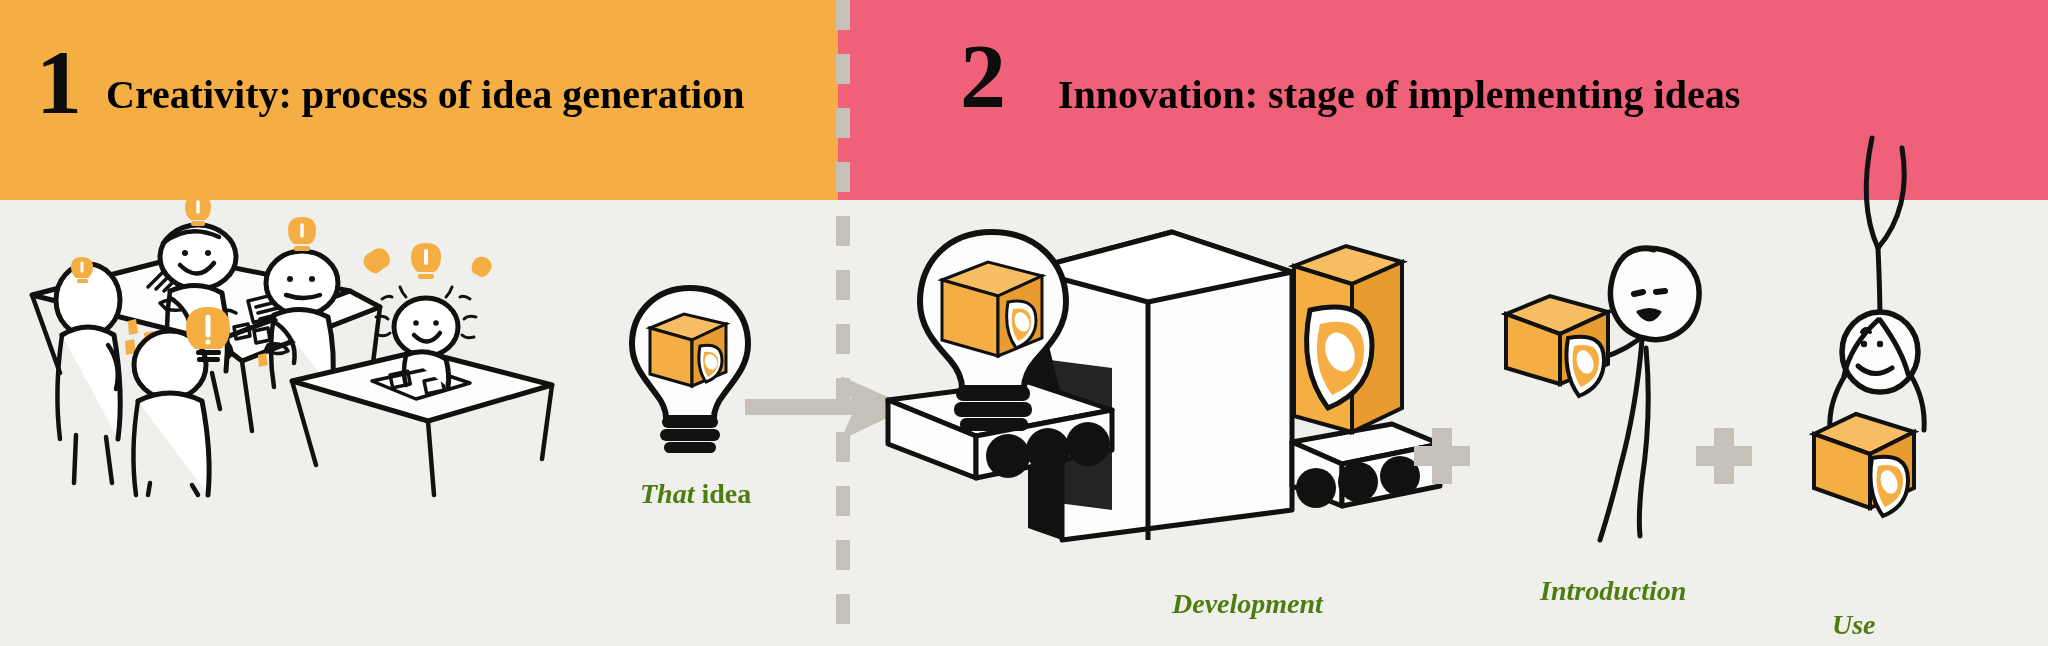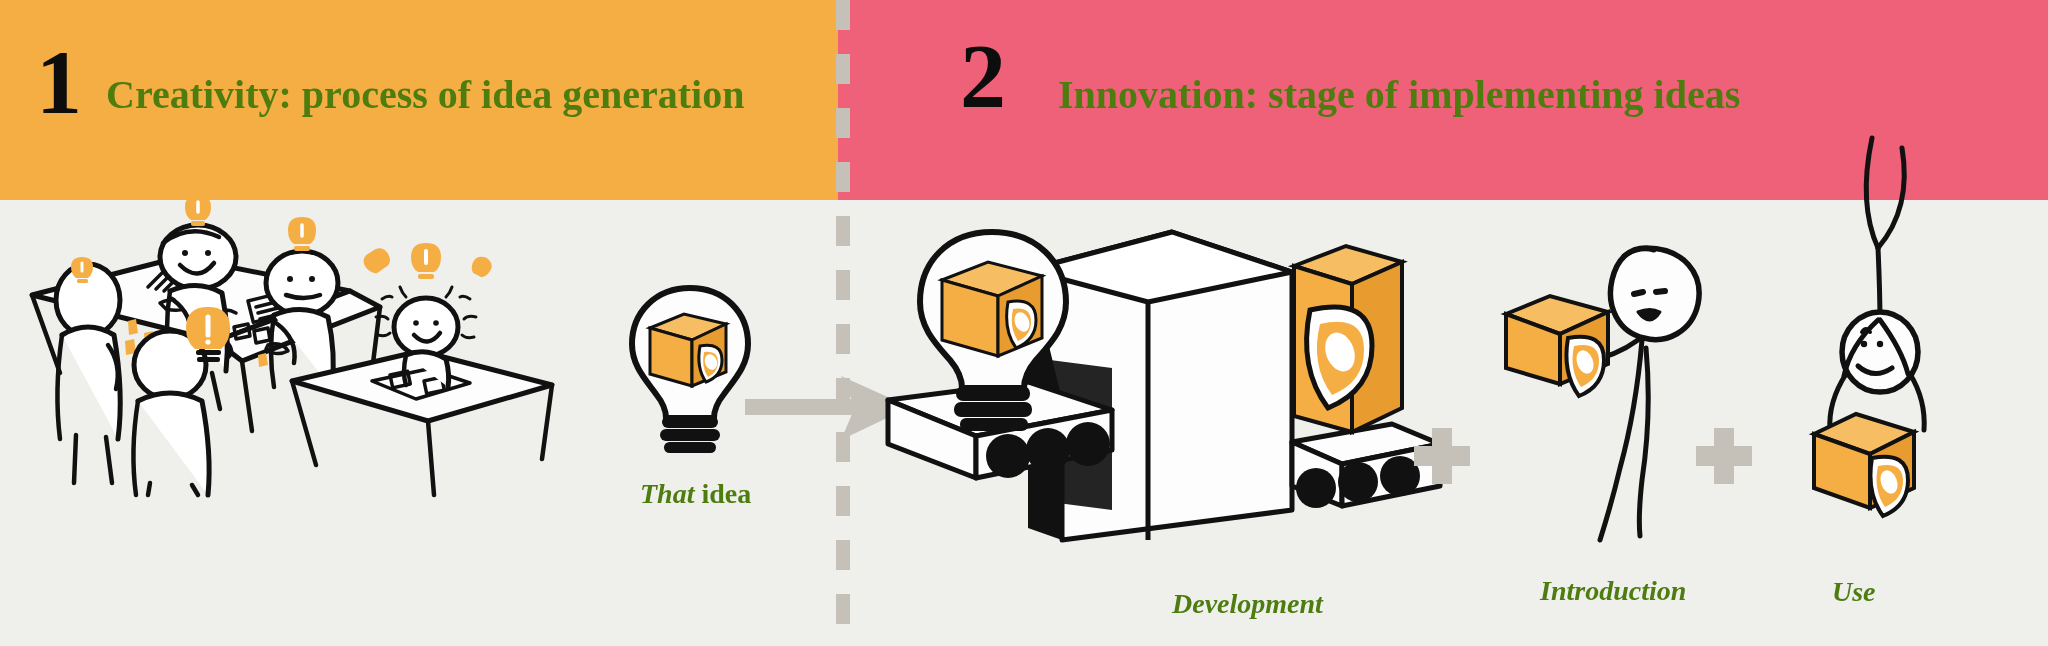--- a/index.html
+++ b/index.html
@@ -36,21 +36,21 @@
   }
   #num-1 { left: 36px;  top: 36px; }
   #num-2 { left: 960px; top: 30px; }
 
   .header-title {
     position: absolute;
     font-family: "Liberation Serif", serif;
     font-weight: 700;
     font-size: 40px;
     line-height: 1;
-    color: #4d7c0f;
+    color: #000000;
     white-space: nowrap;
   }
   #title-1 { left: 106px;  top: 75px; }
   #title-2 { left: 1058px; top: 75px; }
 
   
   #divider {
     position: absolute;
     left: 836px;
     top: 0;
@@ -95,21 +95,21 @@
     font-family: "Liberation Serif", serif;
     font-style: italic;
     font-weight: 700;
     font-size: 28px;
     color: #4d7c0f;
     white-space: nowrap;
   }
   #label-that-idea   { left: 640px;  top: 478px; }
   #label-development { left: 1172px; top: 588px; }
   #label-introduction{ left: 1540px; top: 575px; }
-  #label-use         { left: 1832px; top: 576px; }
+  #label-use         { left: 1832px; top: 609px; }
   .label-plain { font-style: normal; font-weight: 700; }
 
   
   .art {
     position: absolute;
   }
   #art-meeting      { left: 20px;   top: 195px; }
   #art-that-bulb    { left: 620px;  top: 280px; }
   #art-machine      { left: 880px;  top: 210px; }
   #art-introduction { left: 1498px; top: 240px; }

